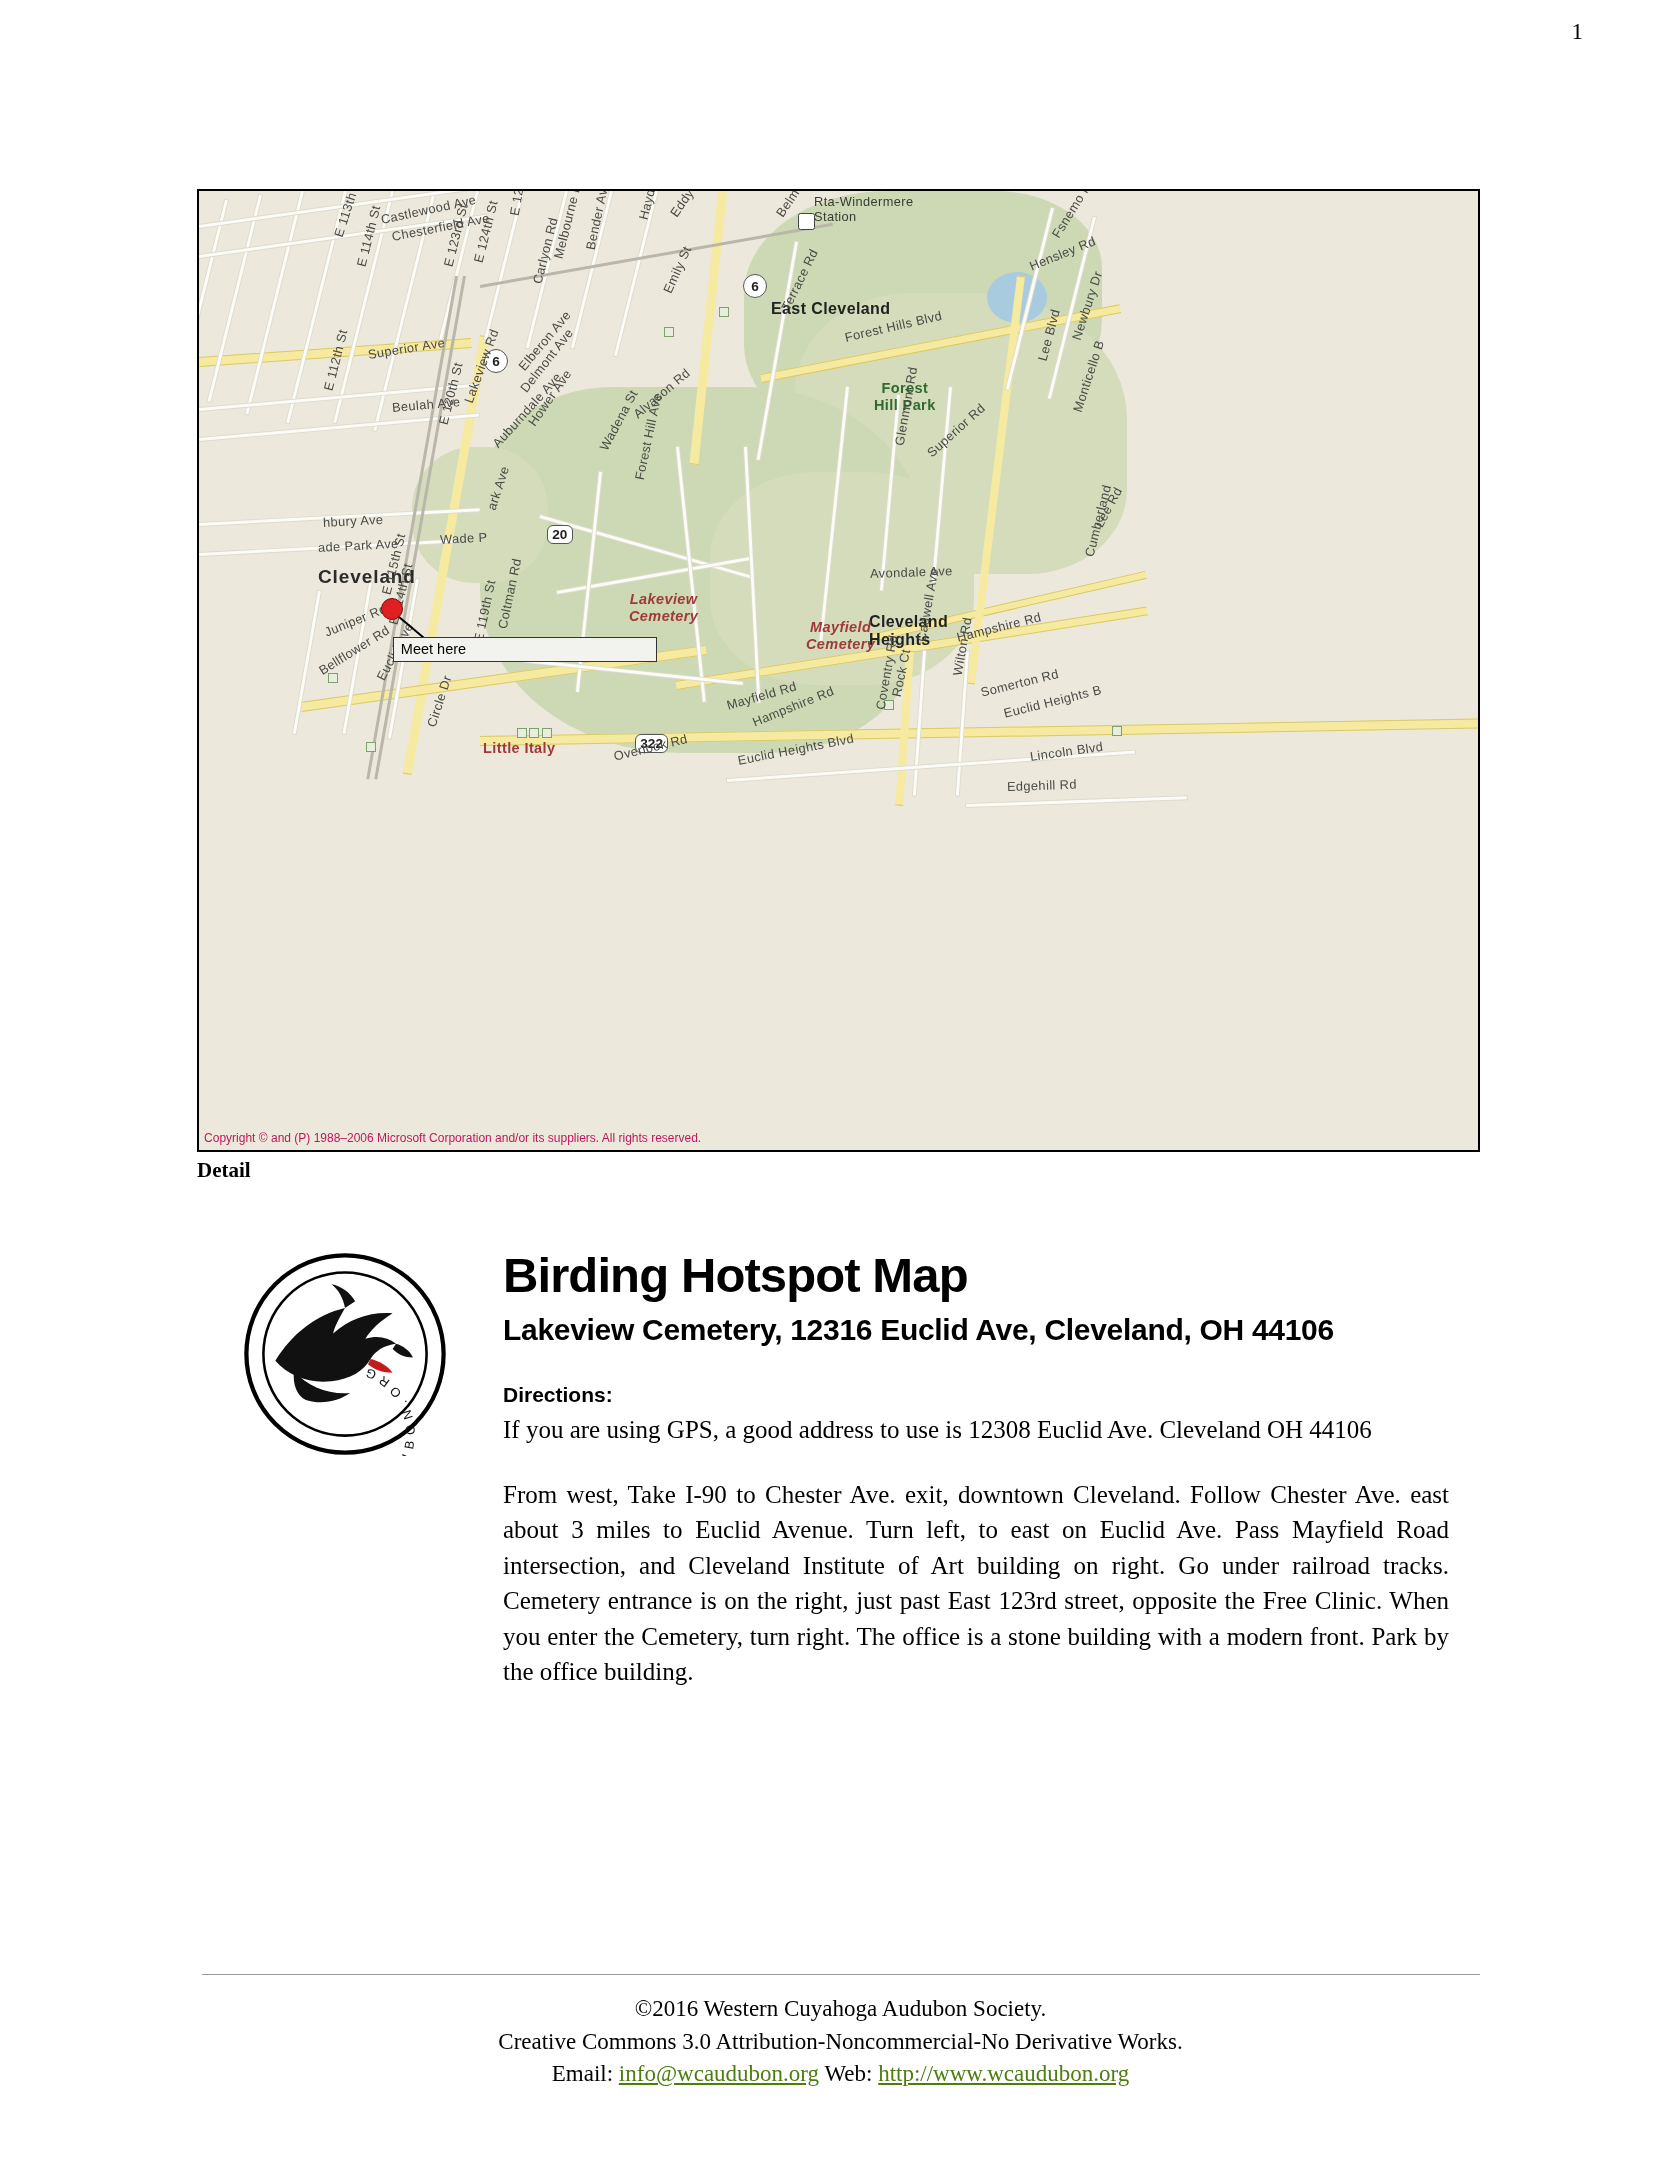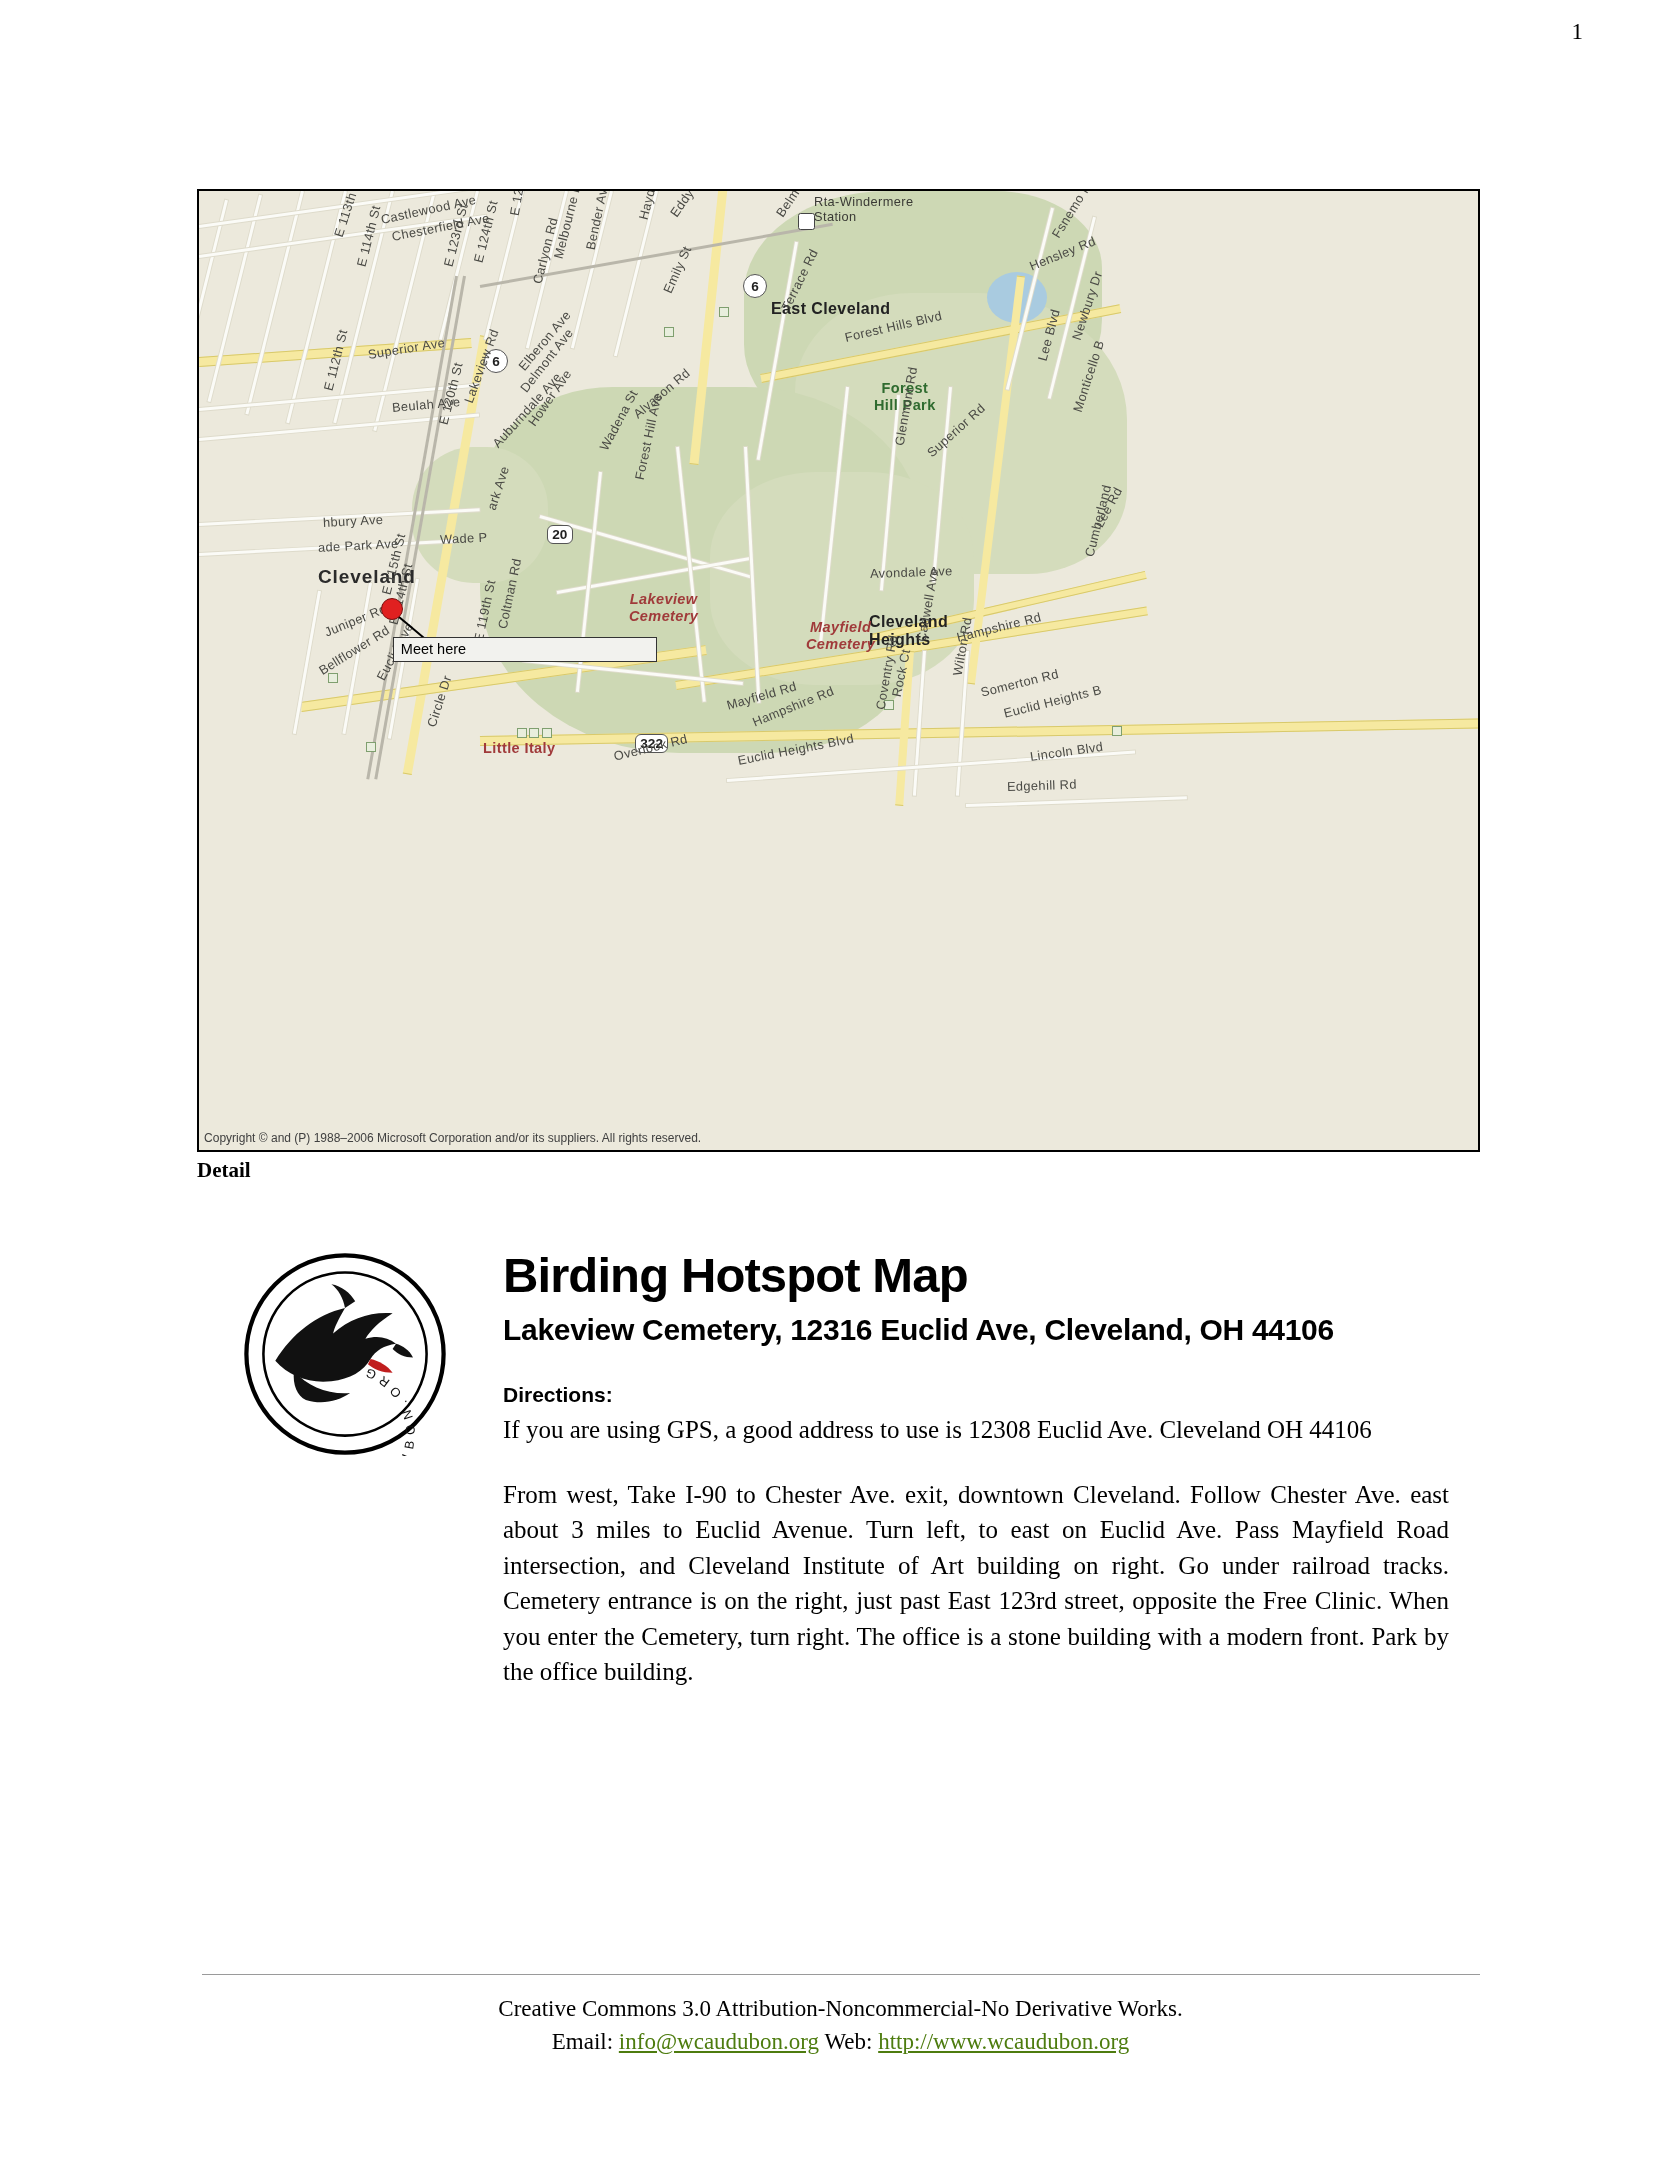--- a/index.html
+++ b/index.html
@@ -158,21 +158,21 @@
   }
   .copyright-strip {
     position: absolute;
     left: 0;
     right: 0;
     bottom: 0;
     height: 22px;
     background: rgba(236,233,220,0.85);
     font-family: "Liberation Sans", sans-serif;
     font-size: 12px;
-    color: #404040;
+    color: #be185d;
     padding: 3.4px 5.1px;
     box-sizing: border-box;
     white-space: nowrap;
     overflow: hidden;
   }
   .tinybox {
     position: absolute;
     width: 7.7px;
     height: 7.7px;
     border: 0.9px solid #7f9f6f;
@@ -459,20 +459,21 @@
   <div class="content">
     <h1 class="title">Birding Hotspot Map</h1>
     <h2 class="subtitle">Lakeview Cemetery, 12316 Euclid Ave, Cleveland, OH 44106</h2>
     <div class="dir-heading">Directions:</div>
     <p class="body">If you are using GPS, a good address to use is 12308 Euclid Ave. Cleveland OH 44106</p>
     <p class="body spaced">From west, Take I-90 to Chester Ave. exit, downtown Cleveland. Follow Chester Ave. east about 3 miles to Euclid Avenue. Turn left, to east on Euclid Ave. Pass Mayfield Road intersection, and Cleveland Institute of Art building on right. Go under railroad tracks.  Cemetery entrance is on the right, just past East 123rd street, opposite the Free Clinic. When you enter the Cemetery, turn right. The office is a stone building with a modern front. Park by the office building.</p>
   </div>
 
   <div class="footer-rule"></div>
   <div class="footer">
+    <div>©2016 Western Cuyahoga Audubon Society.</div>
     <div>Creative Commons 3.0 Attribution-Noncommercial-No Derivative Works.</div>
     <div>
       <span>Email: </span><a href="#">info@wcaudubon.org</a><span> Web: </span><a href="#">http://www.wcaudubon.org</a>
     </div>
   </div>
 
 </div>
 
 
 </body></html>

